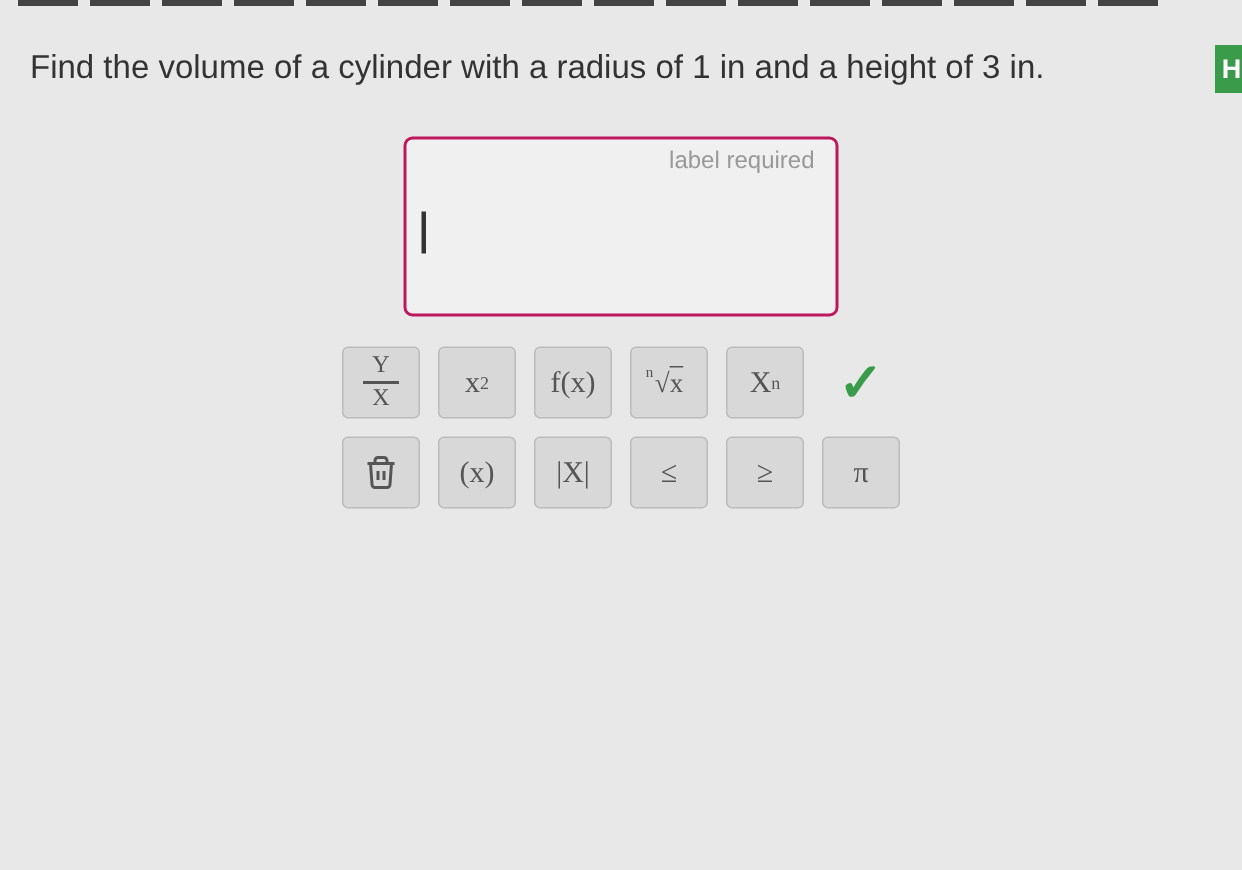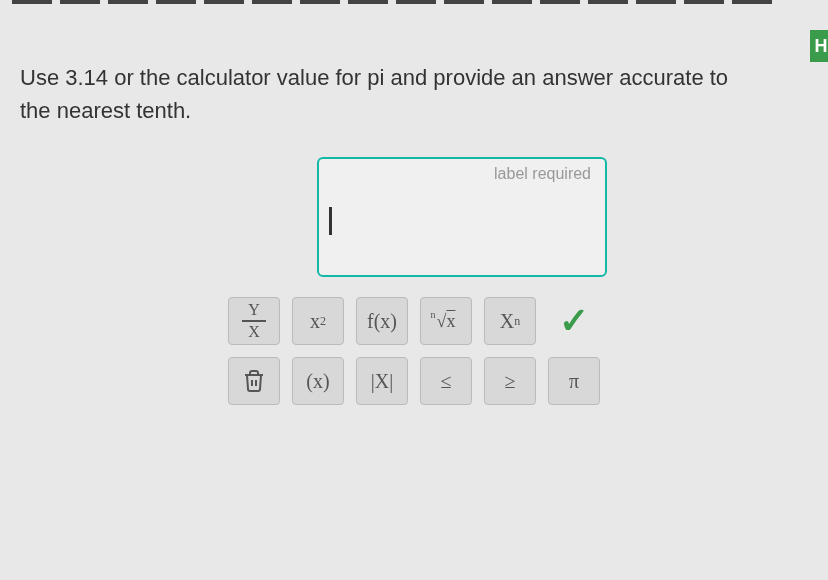--- a/index.html
+++ b/index.html
@@ -61,25 +61,24 @@
       margin-top: 30px;
     }
     .input-wrapper {
       position: relative;
       width: 290px;
       height: 120px;
     }
     .input-box {
       width: 100%;
       height: 100%;
-      border: 2px solid #14b8a6;
+      border: 2px solid #be185d;
       border-radius: 6px;
       background: #f0f0f0;
       position: relative;
-      margin-left: 48px;
     }
     .cursor {
       position: absolute;
       left: 10px;
       top: 48px;
       width: 3px;
       height: 28px;
       background: #333;
     }
     .label-required {
@@ -182,22 +181,22 @@
   <div class="dash"></div>
     <div class="dash"></div>
     <div class="dash"></div>
     <div class="dash"></div>
 </div>
 
 <div class="help-badge">H</div>
 
 <div class="question-area">
   <div class="question-text">
+    <span>Find the volume of a cylinder with a radius of 1 in and a height of 3 in.</span>
     <br>
-    <span>Use 3.14 or the calculator value for pi and provide an answer accurate to the nearest tenth.</span>
   </div>
 
   <div class="answer-container">
     <div class="input-wrapper">
       <div class="input-box">
         <div class="cursor"></div>
         <div class="label-required">label required</div>
       </div>
     </div>
 

